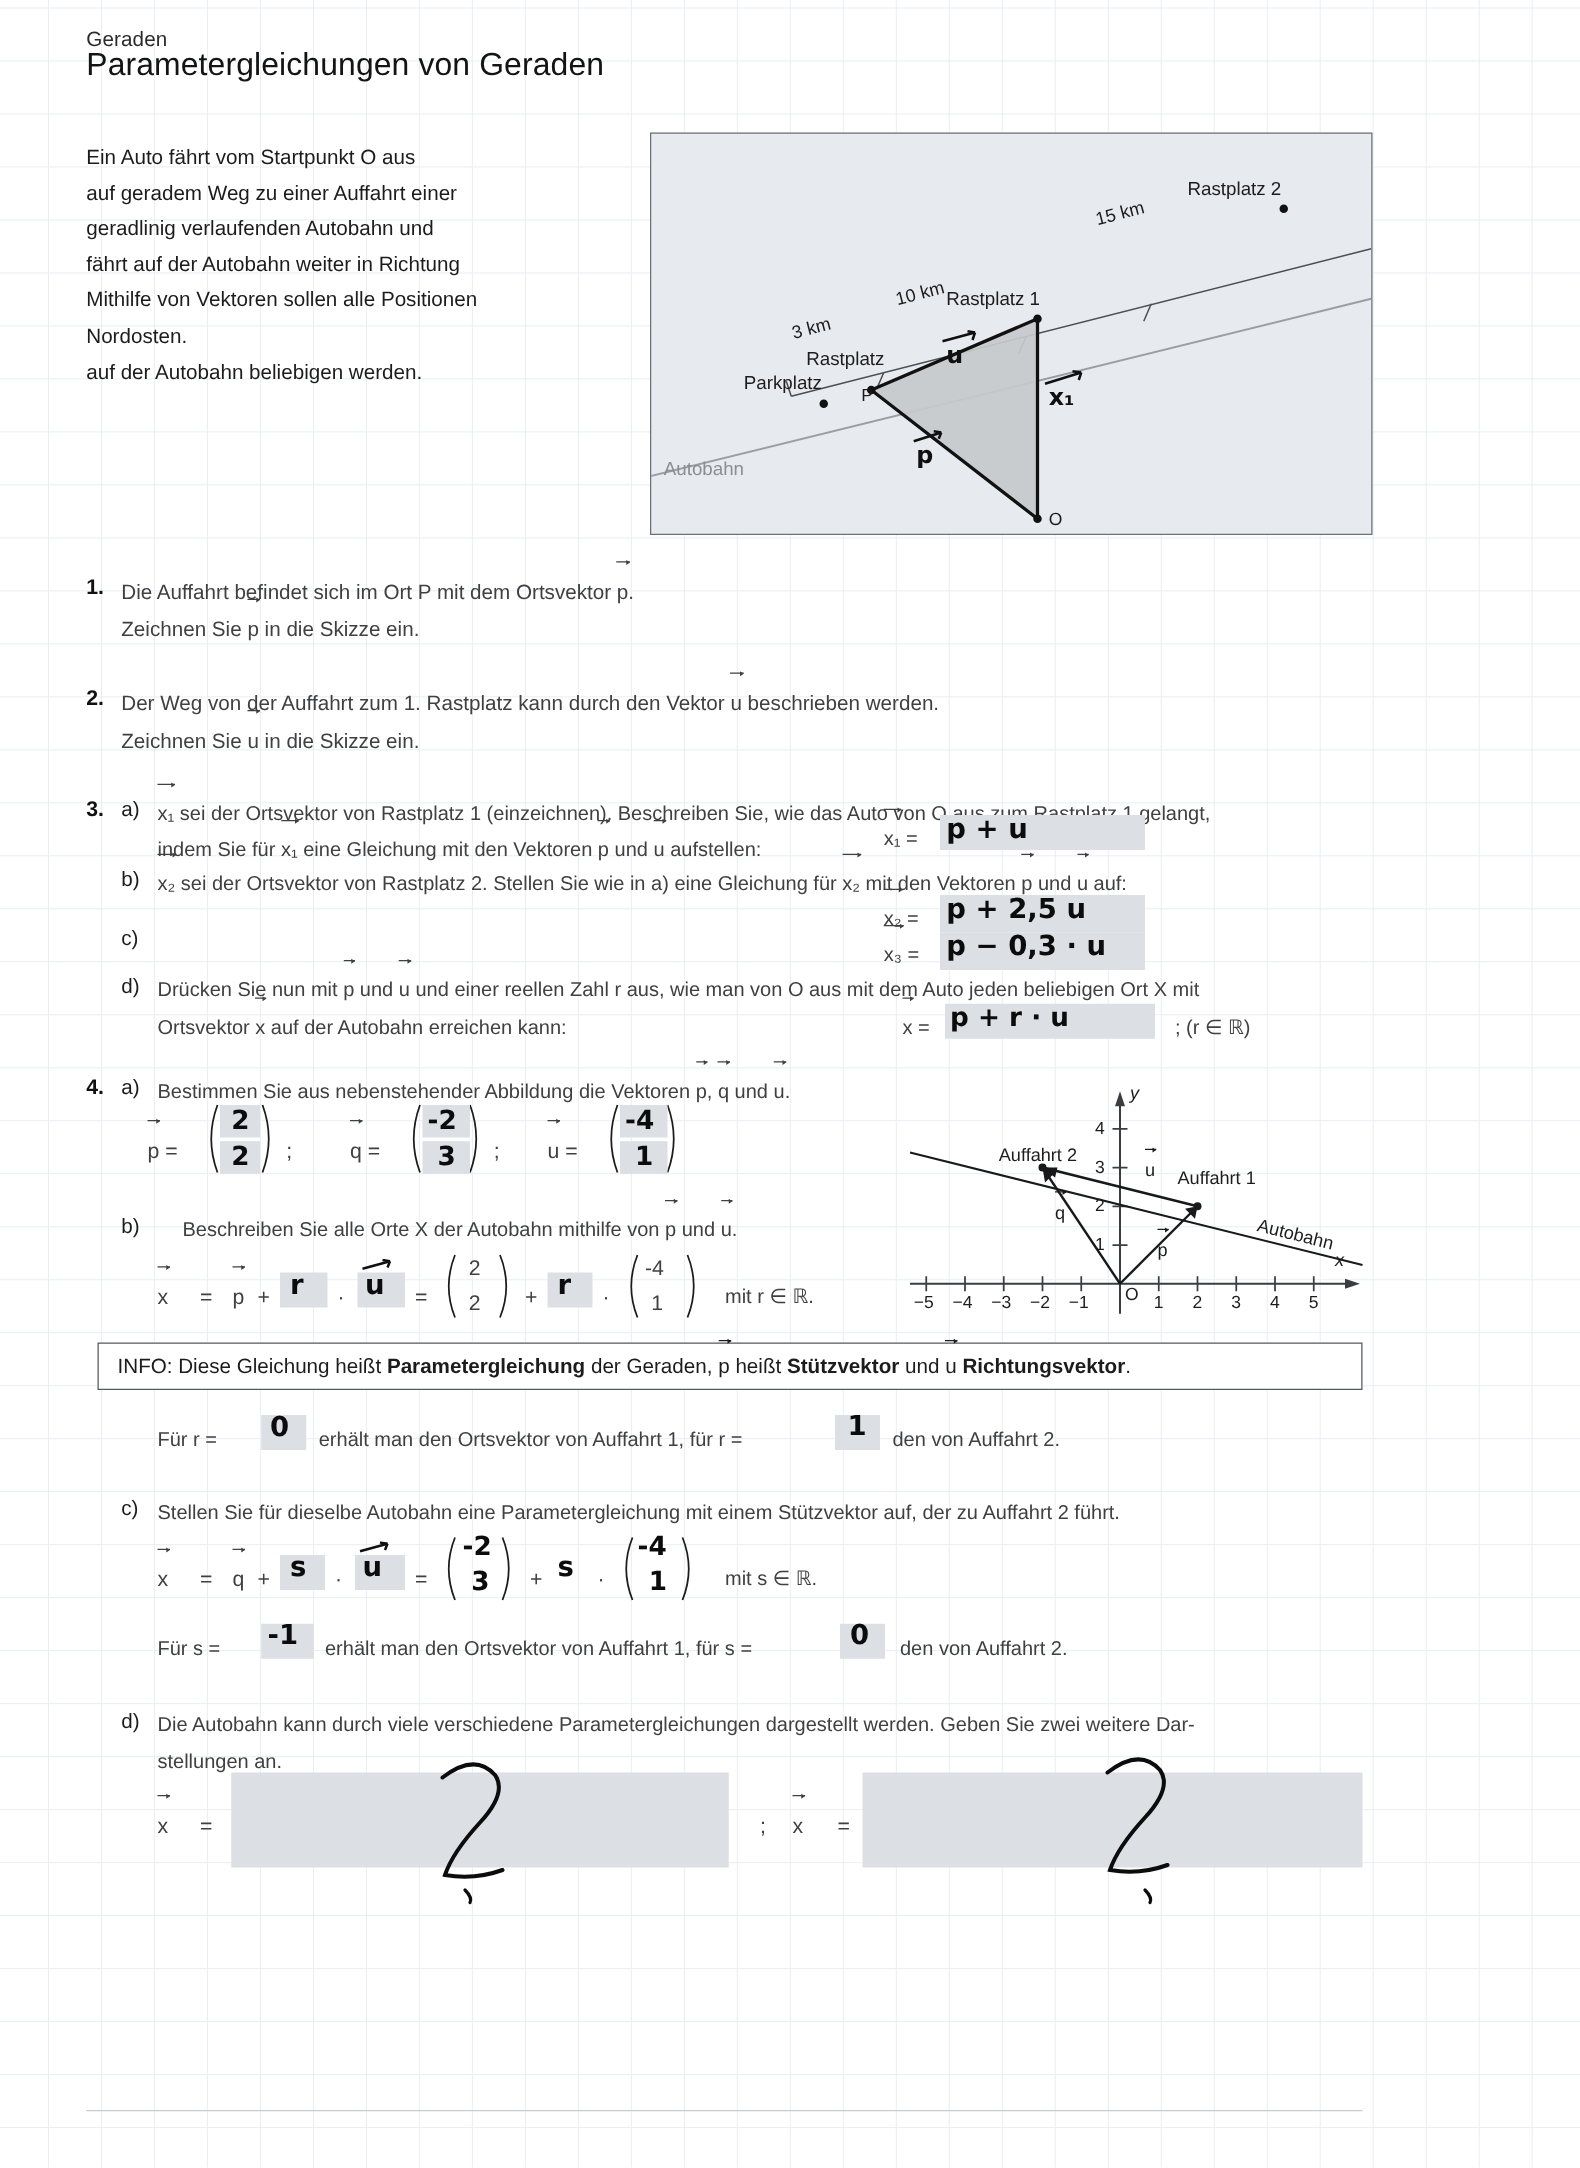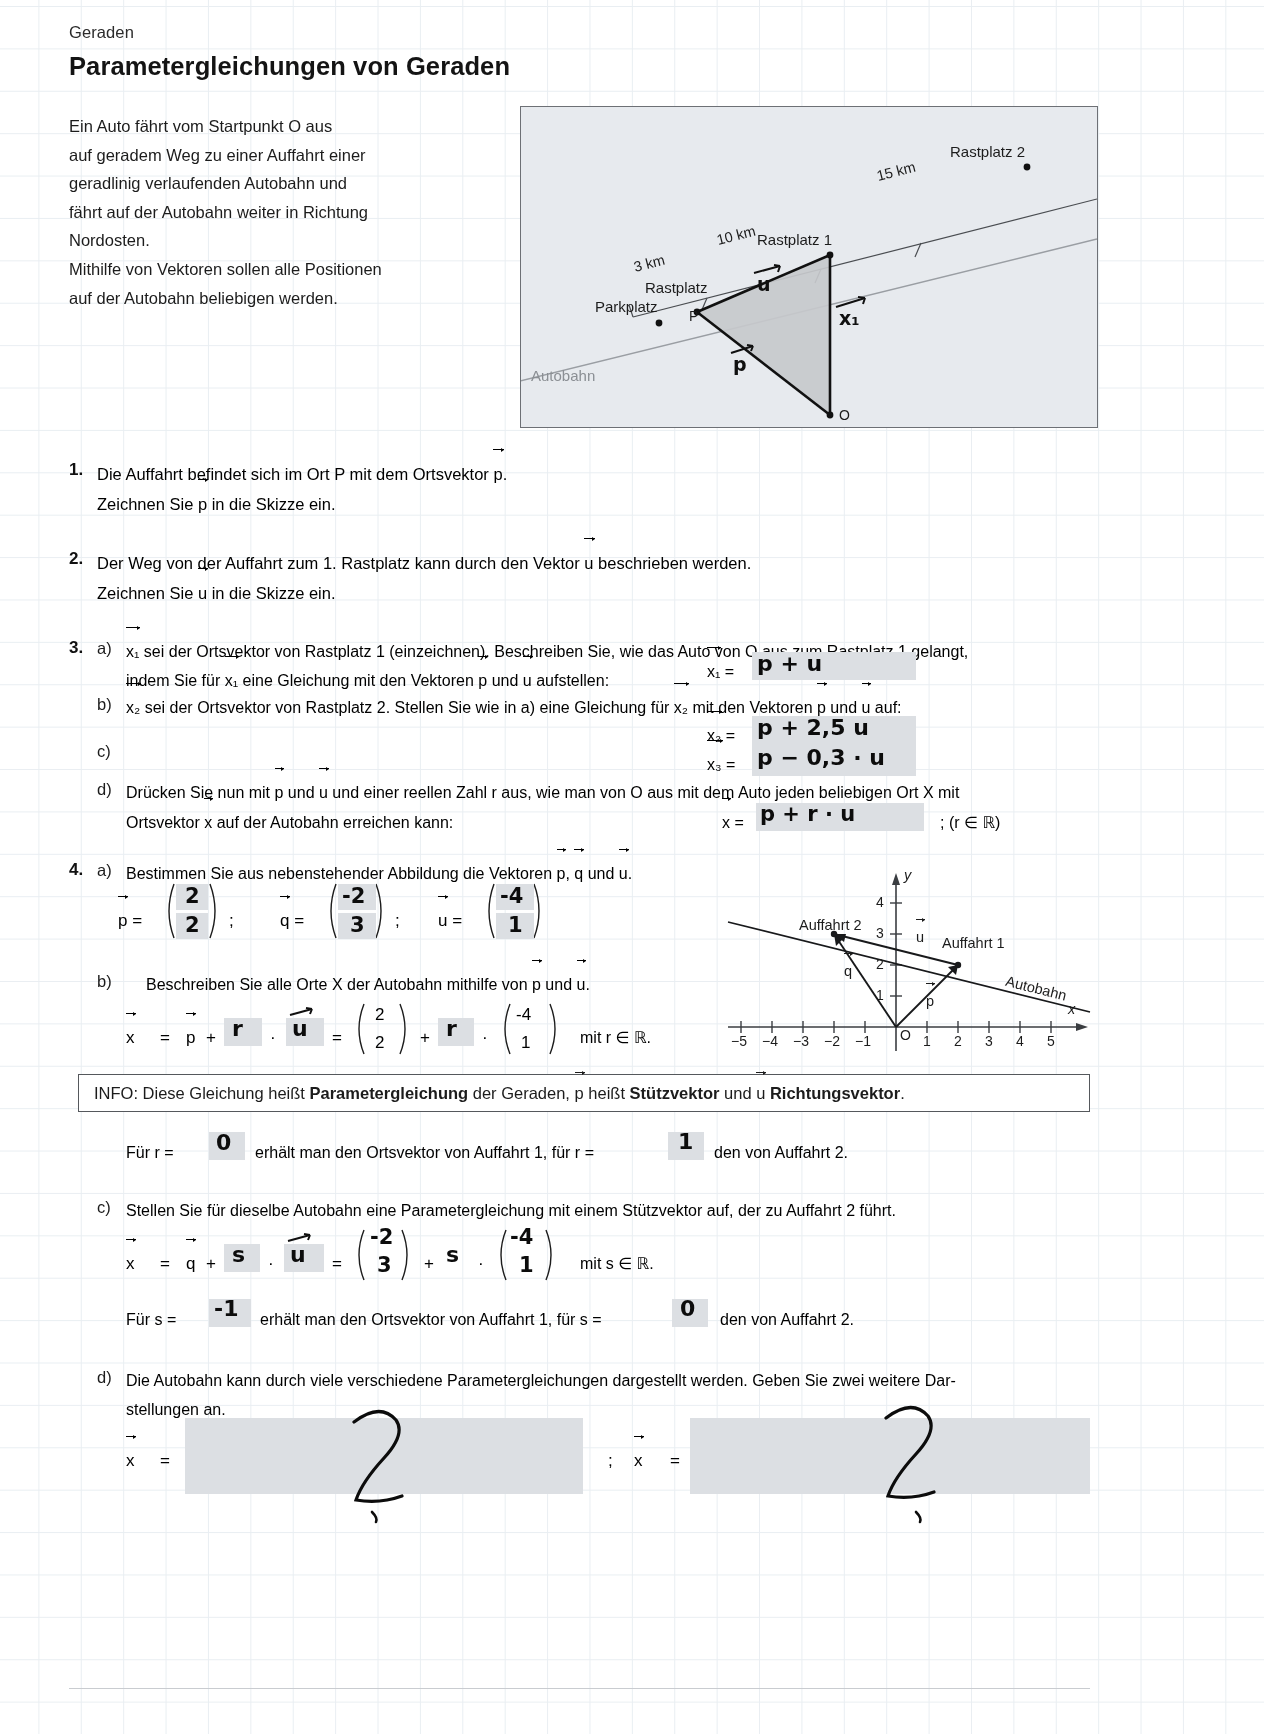--- a/index.html
+++ b/index.html
@@ -16,40 +16,40 @@
     background-image:
       linear-gradient(to right, #e9eef2 1px, transparent 1px),
       linear-gradient(to bottom, #e9eef2 1px, transparent 1px);
     background-size:42.4px 42.4px;
     background-position:-4px 6px;
     z-index:0;
   }
   .page{position:absolute;left:0;top:0;width:1264px;height:1734px;z-index:2;}
 
   .kicker{position:absolute;left:69px;top:23px;font-size:16.5px;color:#2b2b2b;letter-spacing:.1px;}
-  .title{position:absolute;left:69px;top:52px;font-size:25.5px;font-weight:bold;color:#141414;letter-spacing:.1px;}
+  .title{position:absolute;left:69px;top:38px;font-size:25.5px;font-weight:normal;color:#141414;letter-spacing:.1px;}
 
   .intro{position:absolute;left:69px;top:112px;width:420px;font-size:16.5px;line-height:28.6px;color:#1c1c1c;}
   .intro div{white-space:nowrap;}
 
   
   .sketch{
     position:absolute;left:520px;top:106px;width:578px;height:322px;
     background:#e7eaee;border:1.5px solid #6d7075;box-sizing:border-box;
   }
   .sketch svg{position:absolute;left:0;top:0;}
   .sk-lab{position:absolute;font-size:15px;color:#1c1c1c;white-space:nowrap;}
   .sk-lab.gray{color:#8b8f94;font-size:15px;}
   .sk-rot{font-size:14.5px;color:#1c1c1c;white-space:nowrap;position:absolute;transform-origin:left bottom;}
   .hand{font-family:"DejaVu Sans", sans-serif;font-weight:bold;color:#101010;}
 
   
   .tnum{position:absolute;font-size:17px;font-weight:bold;color:#111;}
   .tsub{position:absolute;font-size:16.5px;color:#1c1c1c;}
-  .ttxt{position:absolute;font-size:16.5px;color:#000000;line-height:26px;white-space:nowrap;}
+  .ttxt{position:absolute;font-size:16.5px;color:#404040;line-height:26px;white-space:nowrap;}
 
   .vecarr{position:relative;display:inline-block;}
   .vecarr::after{
     content:"";position:absolute;left:0;right:-1px;top:-0.72em;height:0;
     border-top:1.4px solid currentColor;
   }
   .vecarr::before{
     content:"";position:absolute;right:-1px;top:-0.72em;
     border-left:3.6px solid currentColor;border-top:2.1px solid transparent;border-bottom:2.1px solid transparent;
     transform:translateY(-1.05px);
@@ -89,22 +89,22 @@
 <div class="page">
 
   <div class="kicker">Geraden</div>
   <div class="title">Parametergleichungen von Geraden</div>
 
   <div class="intro">
     <div>Ein Auto fährt vom Startpunkt O aus</div>
     <div>auf geradem Weg zu einer Auffahrt einer</div>
     <div>geradlinig verlaufenden Autobahn und</div>
     <div>fährt auf der Autobahn weiter in Richtung</div>
+    <div>Mithilfe von Vektoren sollen alle Positionen</div>
     <div>Nordosten.</div>
-    <div>Mithilfe von Vektoren sollen alle Positionen</div>
     <div>auf der Autobahn beliebigen werden.</div>
   </div>
 
   <div class="sketch">
     <svg width="576" height="320" viewBox="0 0 576 320">
 
       <line x1="-5" y1="275" x2="576" y2="132" stroke="#9a9ea3" stroke-width="1.5"></line>
 
       <line x1="112" y1="210" x2="576" y2="92" stroke="#4a4d51" stroke-width="1.2"></line>
 

